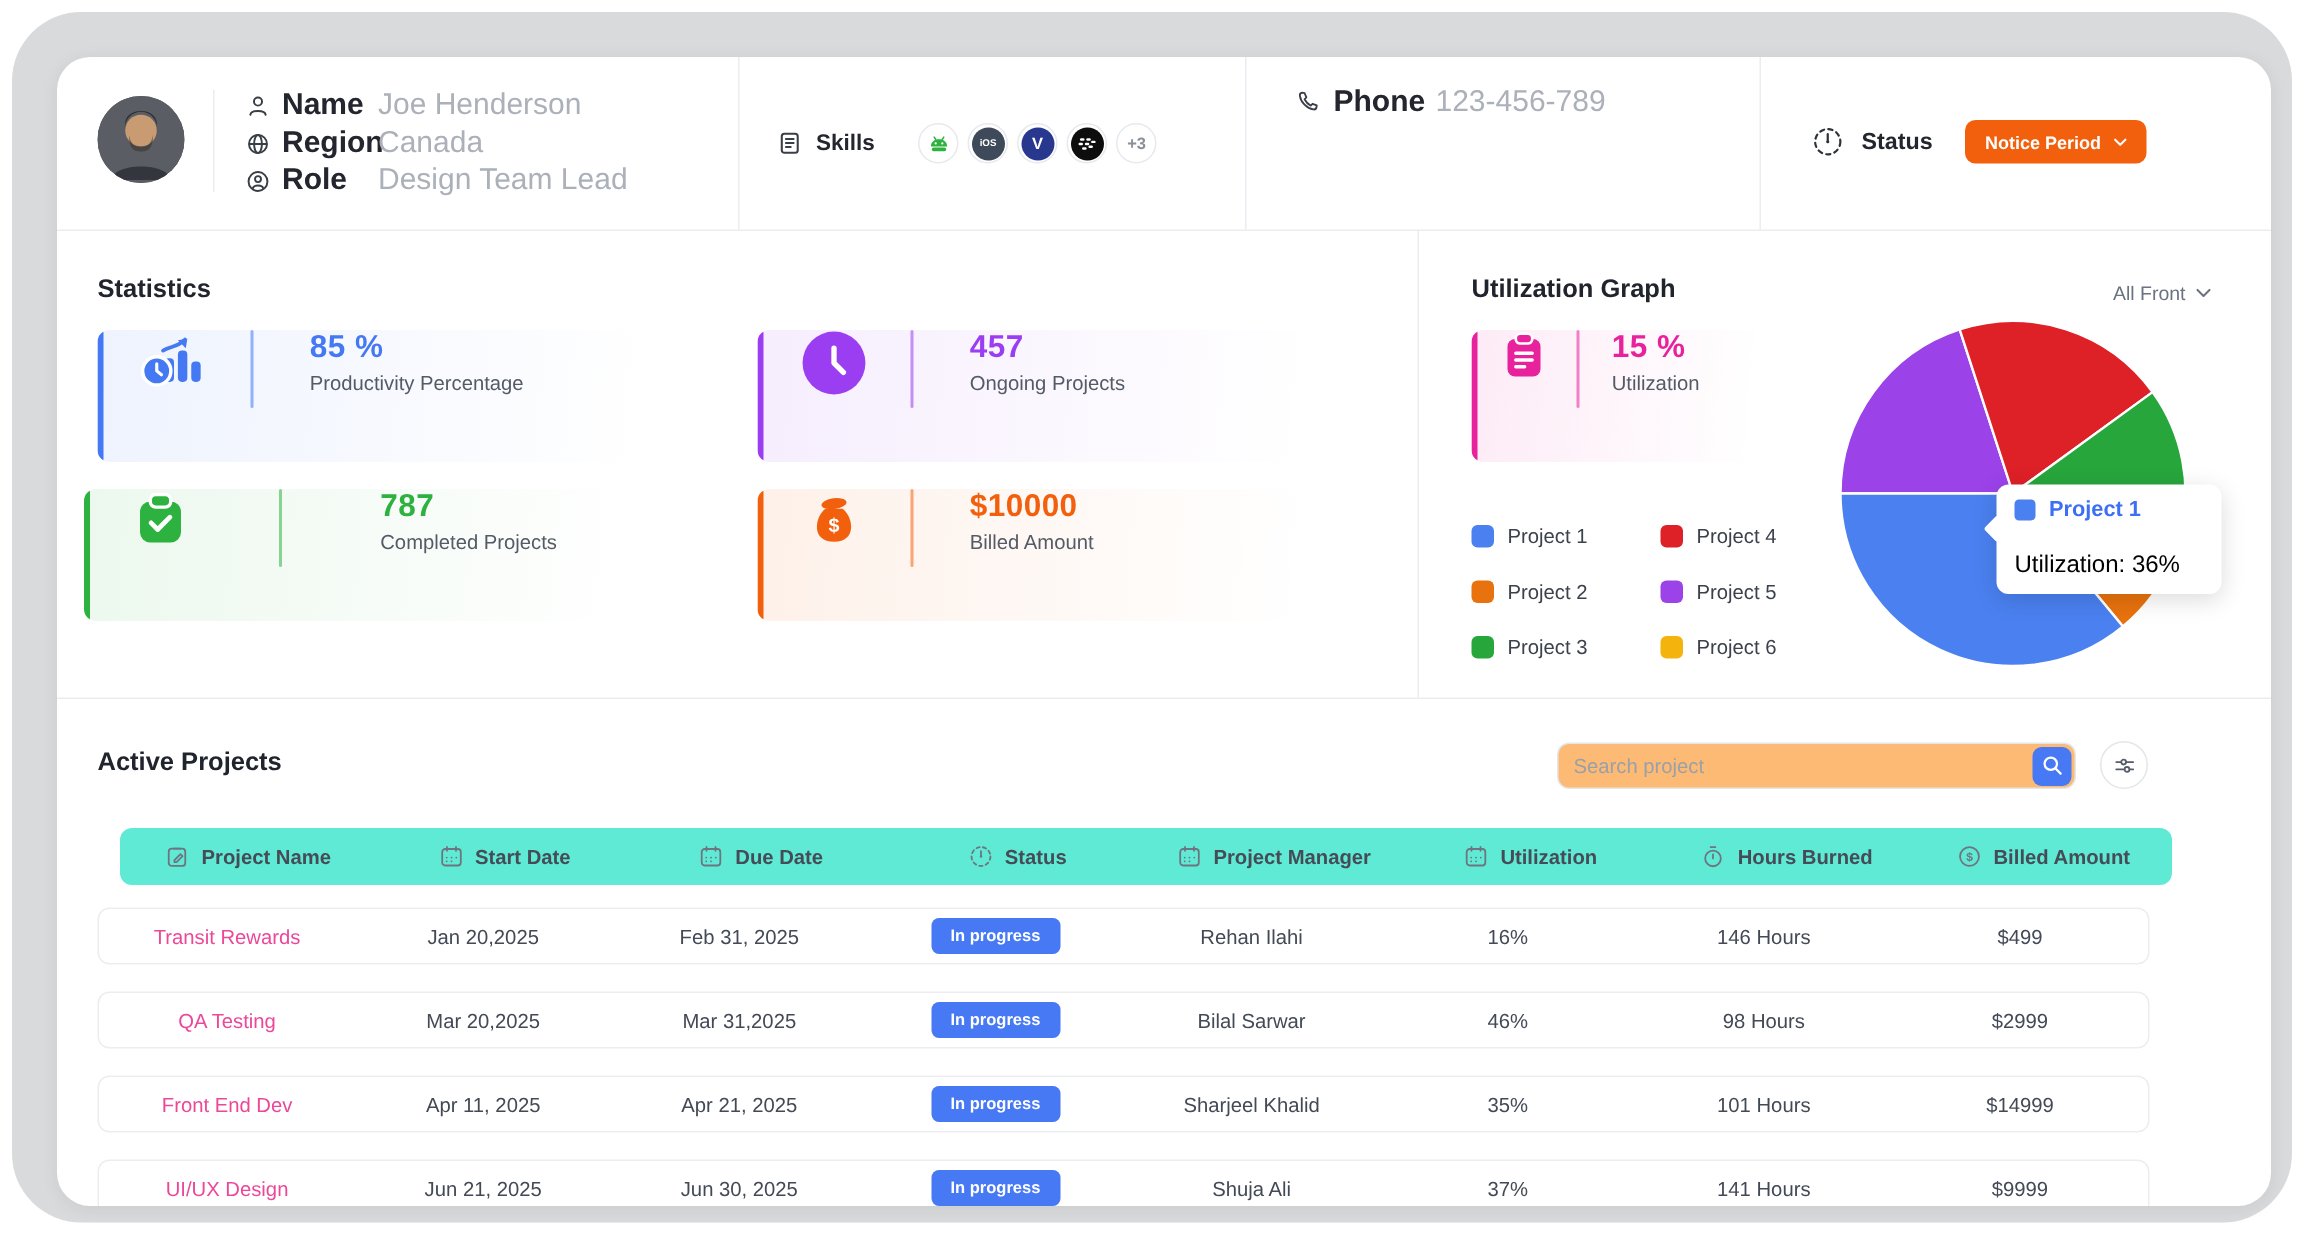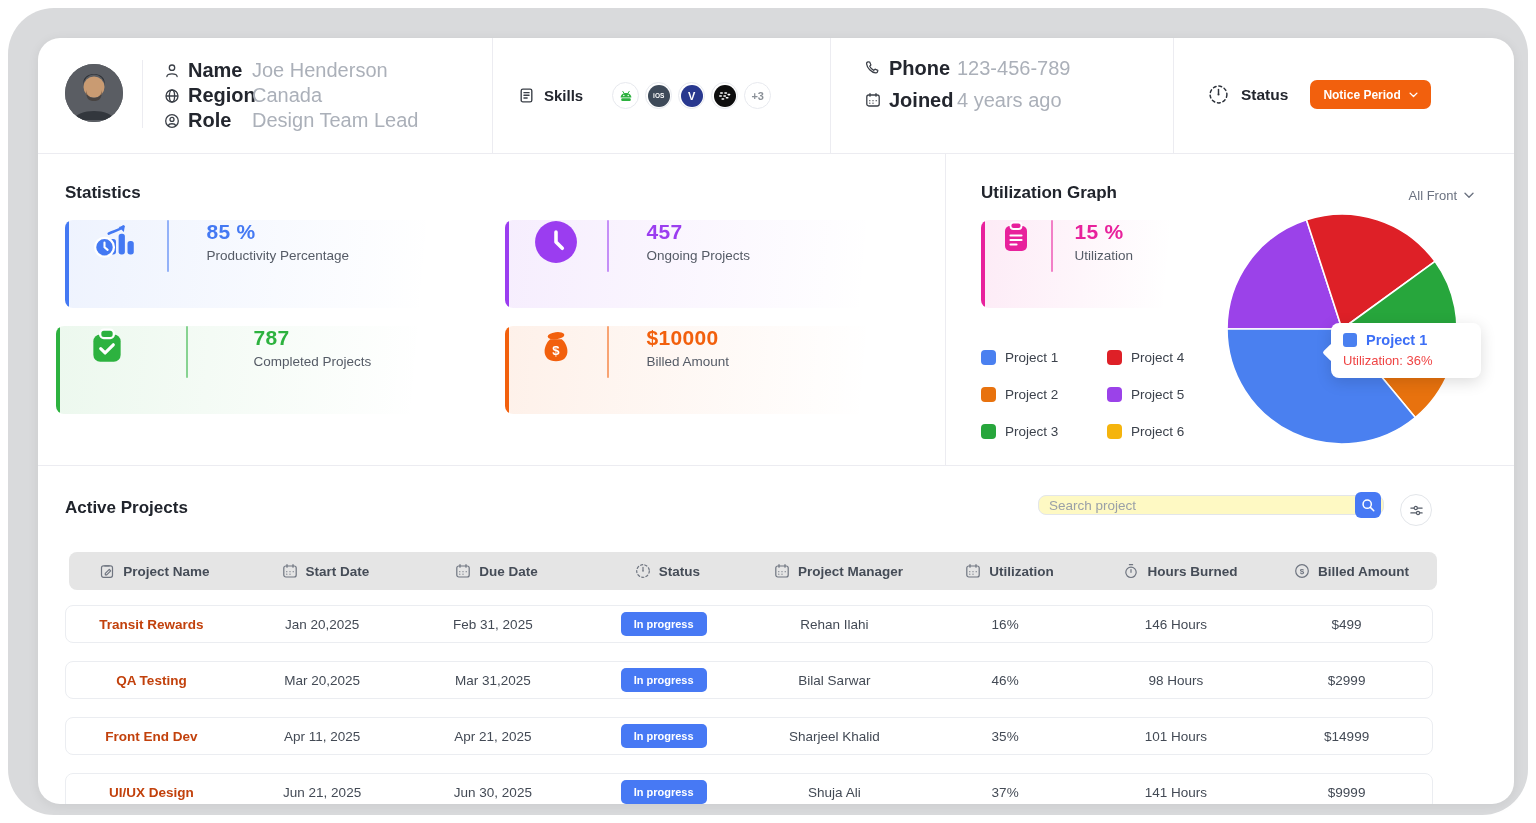--- a/index.html
+++ b/index.html
@@ -48,35 +48,35 @@
   .alltime{position:absolute;right:40px;top:150px;display:flex;align-items:center;gap:7px;font-size:13px;color:#6b7280;cursor:pointer}
   .legend{position:absolute;left:943px;top:312px;display:grid;grid-template-rows:repeat(3,15px);grid-auto-flow:column;row-gap:22px;column-gap:30px}
   .litem{display:flex;align-items:center;gap:9px;font-size:13.5px;color:#3c424c;width:96px;cursor:pointer}
   .lswatch{width:15px;height:15px;border-radius:4px;flex:0 0 15px}
   .pie{position:absolute;left:1186px;top:173px;width:236px;height:236px}
   .tooltip{position:absolute;left:1293px;top:285px;width:150px;background:#fff;border-radius:8px;box-shadow:0 4px 16px rgba(0,0,0,.14);padding:9px 12px 10px;z-index:5}
   .tooltip::before{content:"";position:absolute;left:-6px;top:23px;width:13px;height:13px;background:#fff;transform:rotate(45deg);border-radius:2px}
   .ttrow{display:flex;align-items:center;gap:9px}
   .ttswatch{width:14px;height:14px;border-radius:3px}
   .tttitle{font-size:14.5px;font-weight:700;color:#3d6ff6}
-  .ttline{font-size:13px;color:#ef4444;margin-top:5px}
+  .ttline{font-size:16px;color:#000000;margin-top:20px}
 
   
-  .searchwrap{position:absolute;left:1000px;top:457px;width:346px;height:20px;border:1px solid #e3e6ea;border-radius:8px;background:#fef9c3;display:flex;align-items:center}
+  .searchwrap{position:absolute;left:1000px;top:457px;width:346px;height:31px;border:1px solid #e3e6ea;border-radius:8px;background:#fdba74;display:flex;align-items:center}
   .searchwrap input{flex:1;border:none;outline:none;background:transparent;padding:0 10px;font-size:13.5px;color:#444;font-family:inherit}
   .searchwrap input::placeholder{color:#9aa0a8}
   .searchbtn{width:26px;height:26px;margin-right:2px;border:none;border-radius:6px;background:#4779f4;display:flex;align-items:center;justify-content:center;cursor:pointer}
   .filterbtn{position:absolute;left:1362px;top:456px;width:32px;height:32px;border-radius:50%;border:1px solid #e3e6ea;background:#fff;display:flex;align-items:center;justify-content:center;color:#565d68;cursor:pointer}
   .tgrid{display:grid;grid-template-columns:repeat(8,1fr);align-items:center;height:38px}
-  .thead{position:absolute;left:31px;top:514px;width:1368px;background:#e5e5e5;border-radius:8px}
+  .thead{position:absolute;left:42px;top:514px;width:1368px;background:#5eead4;border-radius:8px}
   .th{display:flex;align-items:center;justify-content:center;gap:8px;font-size:13.5px;font-weight:600;color:#454c57}
   .th .ic{width:16px;height:16px;color:#6f7580}
   .trow{position:absolute;left:27px;width:1368px;background:#fff;border:1px solid #ebedf1;border-radius:8px}
   .td{text-align:center;font-size:13.5px;color:#434a55}
-  .td.link{color:#c2410c;font-weight:700;cursor:pointer}
+  .td.link{color:#ec4899;font-weight:400;cursor:pointer}
   .statusbadge{display:inline-block;background:#4779f4;color:#fff;font-size:11px;font-weight:600;padding:6px 13px;border-radius:5px}
   .ic{display:inline-flex}
   svg{display:block}
 </style>
 </head>
 <body>
 
 <div class="frame">
 <div class="card">
 
@@ -175,30 +175,20 @@
     <div class="contact-fields">
       <div class="frow">
         <span class="ic">
               <svg viewBox="0 0 16 16" width="15" height="15" fill="none" stroke="currentColor" stroke-width="1.3" stroke-linecap="round" stroke-linejoin="round">
                 <path d="M3.4 1.9c-1.2.2-1.9 1-1.7 2.2.6 4.6 5 9 9.6 9.7 1.2.2 2-.5 2.2-1.7l.2-1.1-3-1.2-1.3 1.3C7.5 10.1 6 8.6 5 6.6l1.3-1.3-1.2-3z"></path>
               </svg>
             </span>
         <span class="flabel">Phone</span>
         <span class="fvalue">123-456-789</span>
       </div>
-      <div class="frow">
-        <span class="ic">
-              <svg viewBox="0 0 16 16" width="16" height="16" fill="none" stroke="currentColor" stroke-width="1.3" stroke-linecap="round">
-                <rect x="1.8" y="3" width="12.4" height="11" rx="2"></rect>
-                <path d="M5 1.6v2.6M11 1.6v2.6M4.8 8.7h.01M8 8.7h.01M11.2 8.7h.01M4.8 11.2h.01M8 11.2h.01"></path>
-              </svg>
-            </span>
-        <span class="flabel">Joined</span>
-        <span class="fvalue">4 years ago</span>
-      </div>
     </div>
 
     <div class="vdiv" style="left:1135px;top:0;height:115px"></div>
 
     <div class="status-group">
       <span class="ic status-ic">
             <svg viewBox="0 0 20 20" width="21" height="21" fill="none" stroke="currentColor" stroke-width="1.4" stroke-linecap="round">
               <circle cx="10" cy="10" r="8" stroke-dasharray="2.7 2.7"></circle>
               <circle cx="10" cy="10" r="1" fill="currentColor" stroke="none"></circle>
               <path d="M10 9.2V5.2"></path>

